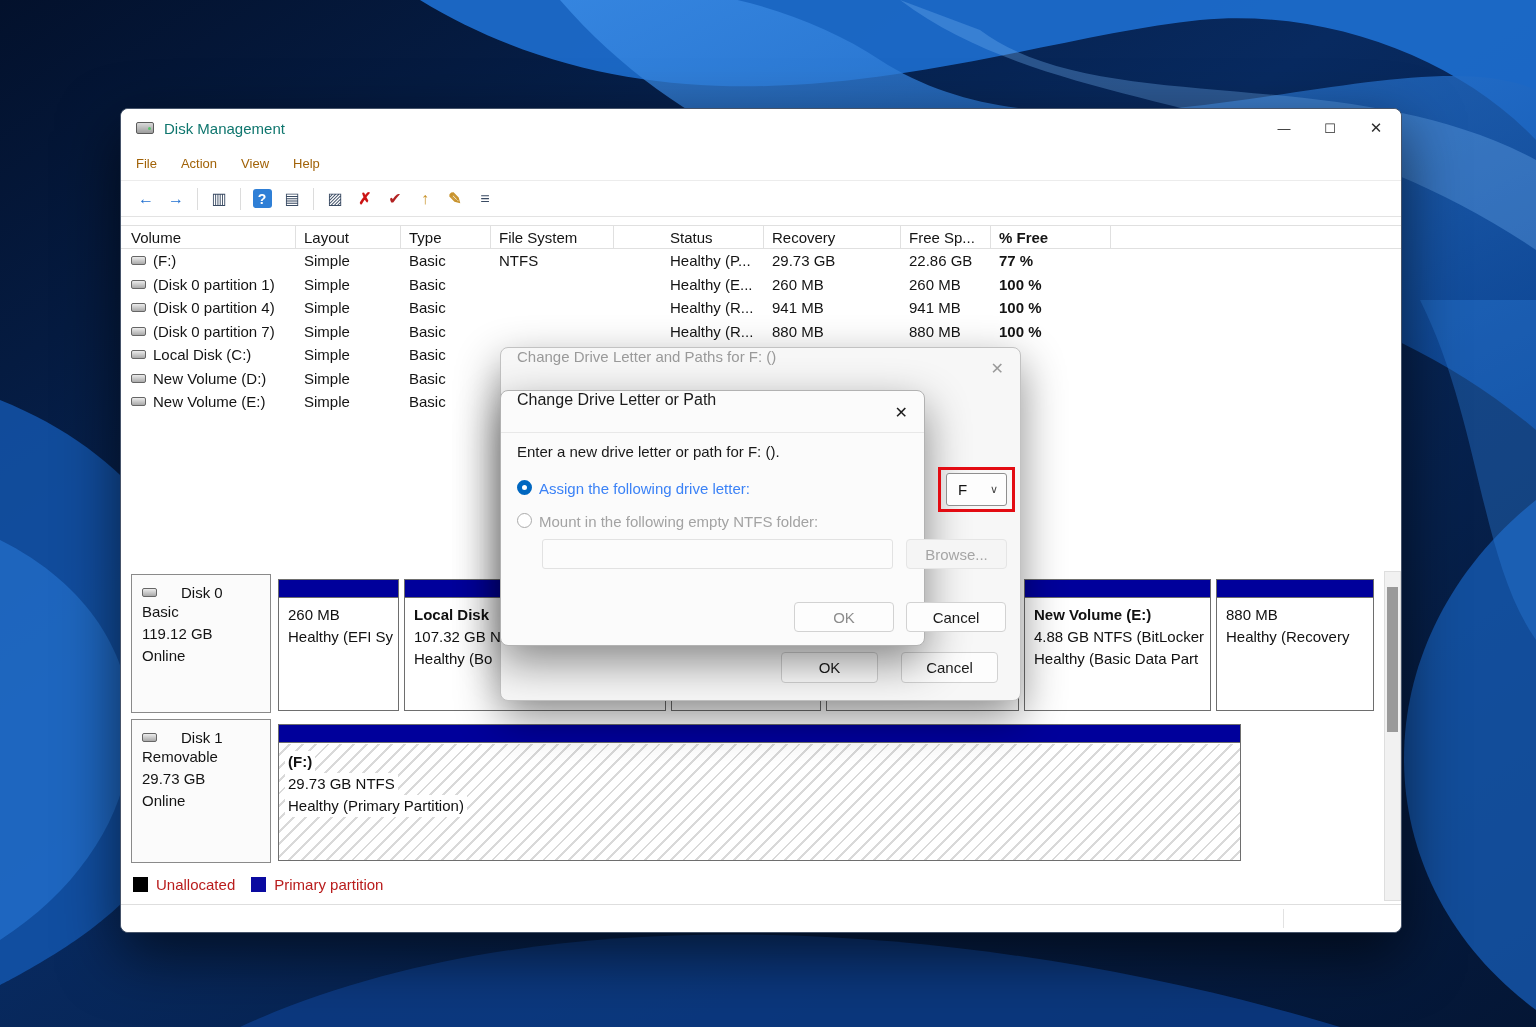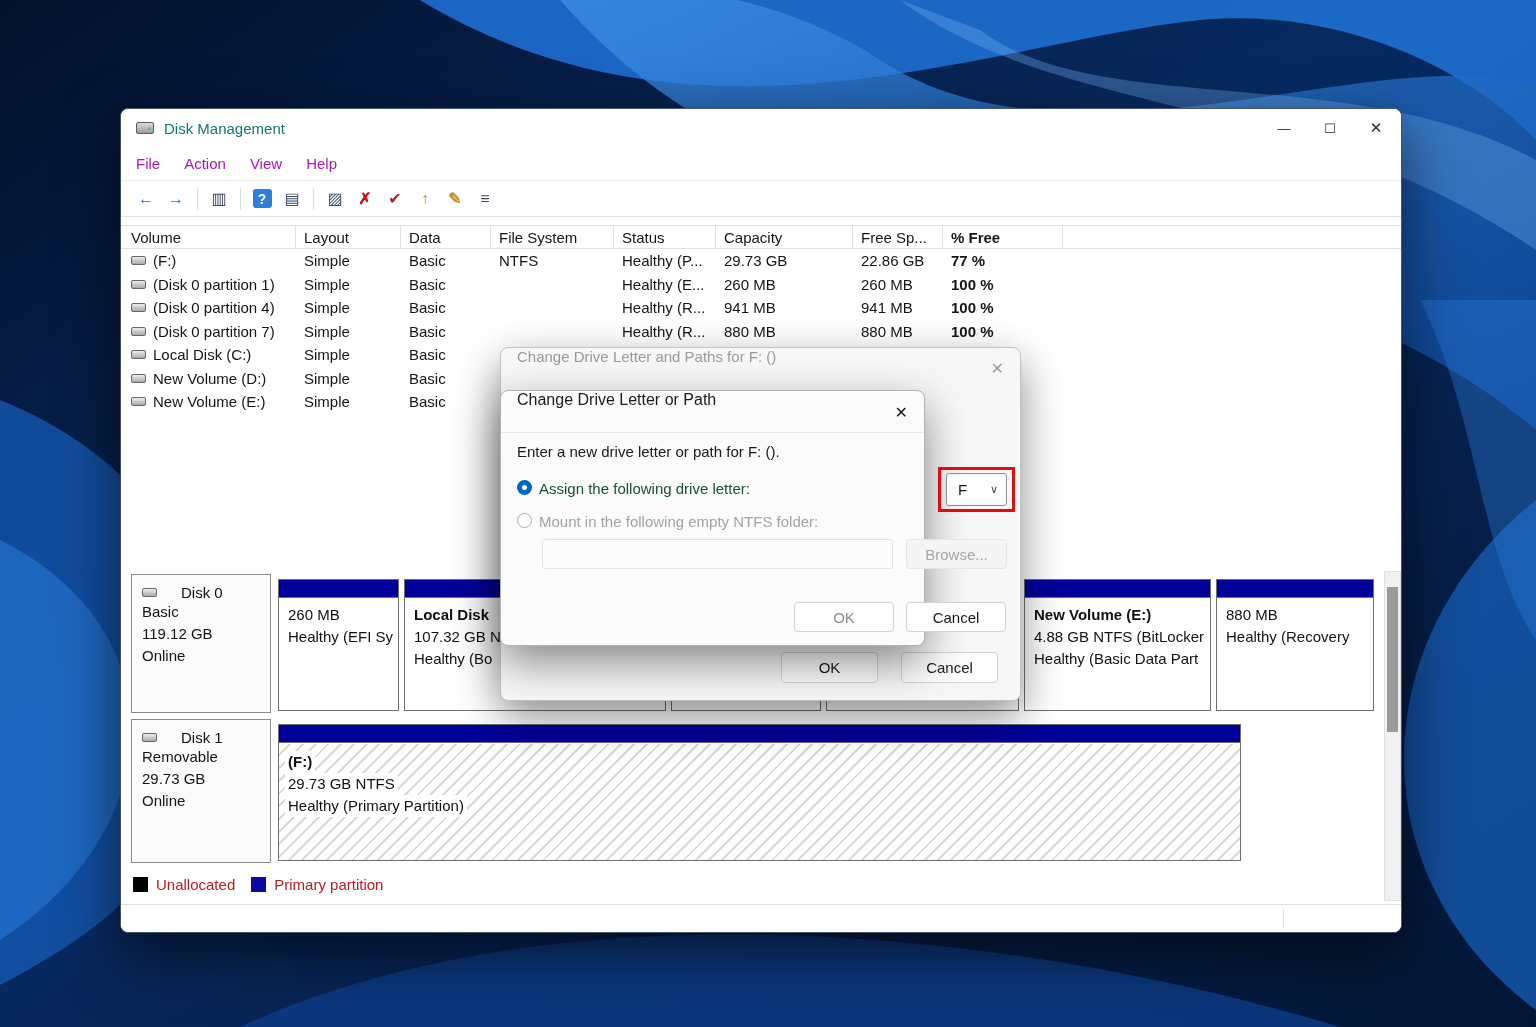--- a/index.html
+++ b/index.html
@@ -19,21 +19,21 @@
   .app-ico:after { content:""; position:absolute; right:2px; top:4px; width:3px; height:3px;
                    border-radius:50%; background:#57c46a; }
   .title-text { font-size:15px; color:#0f766e; }
   .win-controls { position:absolute; right:2px; top:0; height:38px; display:flex; }
   .win-btn { width:46px; height:38px; display:flex; align-items:center; justify-content:center;
              font-size:13px; color:#2b2b2b; }
   .win-btn.close { font-size:15px; }
 
   .menubar { position:absolute; left:0; top:38px; right:0; height:34px; display:flex;
              align-items:center; padding-left:15px; border-bottom:1px solid #ececec; background:#fff; }
-  .menu-item { font-size:15px; color:#a21caf; margin-right:24px; }
+  .menu-item { font-size:13px; color:#a16207; margin-right:24px; }
 
   .toolbar { position:absolute; left:0; top:72px; right:0; height:36px; display:flex;
              align-items:center; padding-left:10px; border-bottom:1px solid #e3e3e3; background:#fff; }
   .tbtn { width:30px; height:27px; display:flex; align-items:center; justify-content:center;
           font-size:16px; color:#333; }
   .tsep { width:1px; height:22px; background:#dcdcdc; margin:0 6px; }
   .ic-blue { color:#1f6fd0; font-weight:bold; }
   .ic-red { color:#cc1414; font-weight:bold; }
   .ic-crimson { color:#b22222; }
   .ic-amber { color:#c8922a; font-weight:bold; }
@@ -41,21 +41,21 @@
   .help-badge { width:19px; height:19px; background:#2f7fd6; color:#fff; border-radius:3px;
                 font-size:14px; font-weight:bold; display:flex; align-items:center; justify-content:center; }
 
   
   .volume-pane { position:absolute; left:0; top:108px; right:0; height:349px; background:#fff; }
   .vhead { display:flex; height:24px; margin-top:8px; border-top:1px solid #e0e0e0;
            border-bottom:1px solid #e0e0e0; font-size:15px; color:#141414; }
   .vh { height:100%; display:flex; align-items:center; padding-left:8px;
         border-right:1px solid #e0e0e0; white-space:nowrap; overflow:hidden; }
   .w-vol{width:175px; padding-left:10px;} .w-lay{width:105px;} .w-type{width:90px;}
-  .w-fs{width:123px;} .w-st{width:102px;} .w-cap{width:137px;} .w-free{width:90px;} .w-pct{width:120px;font-weight:bold;}
+  .w-fs{width:123px;} .w-st{width:102px;margin-left:48px;} .w-cap{width:137px;} .w-free{width:90px;} .w-pct{width:120px;font-weight:bold;}
   .w-fill{flex:1; border-right:none;}
   .vrows { }
   .vrow { display:flex; height:23.5px; align-items:center; font-size:15px; color:#141414; }
   .cell { padding-left:8px; white-space:nowrap; overflow:hidden; }
   .vol-cell { display:flex; align-items:center; gap:7px; padding-left:10px; }
   .mini-drive { width:15px; height:9px; border:1px solid #666; border-radius:2px;
                 background:linear-gradient(#ececec,#a9a9a9); flex:0 0 auto; }
 
   
   .graph-pane { position:absolute; left:0; top:457px; right:0; height:340px; background:#fff; }
@@ -106,21 +106,21 @@
          background:#fdfdfd; border:1px solid #d2d2d2; border-radius:4px; }
   .btn.disabled { color:#a5a5a5; background:#f5f5f5; border-color:#e5e5e5; }
   .btn.muted { color:#8c8c8c; }
   .back-ok { left:280px; top:304px; width:97px; height:31px; }
   .back-cancel { left:400px; top:304px; width:97px; height:31px; }
 
   .prompt { position:absolute; left:16px; top:52px; font-size:15px; color:#191919; }
   .radio { position:absolute; width:15px; height:15px; border-radius:50%; background:#fff; }
   .radio.on { left:16px; top:89px; border:5px solid #0067c0; }
   .radio.off { left:16px; top:122px; border:1px solid #ababab; }
-  .radio-label { position:absolute; left:38px; font-size:15px; color:#14532d; white-space:nowrap; }
+  .radio-label { position:absolute; left:38px; font-size:15px; color:#3b82f6; white-space:nowrap; }
   .lbl-assign { top:89px; }
   .lbl-mount { top:122px; color:#a3a3a3; }
   .combo { position:absolute; left:445px; top:82px; width:61px; height:33px; background:#fdfdfd;
            border:1px solid #8f8f8f; border-radius:3px; display:flex; align-items:center;
            justify-content:space-between; padding:0 8px 0 11px; font-size:15px; color:#141414; }
   .combo-chevron { font-size:11px; color:#454545; }
   .annotation { position:absolute; left:437px; top:76px; width:77px; height:45px;
                 border:3px solid #e30b12; z-index:9; pointer-events:none; }
   .mount-input { position:absolute; left:41px; top:148px; width:351px; height:30px;
                  background:#fcfcfc; border:1px solid #e2e2e2; border-radius:3px; }
@@ -195,24 +195,24 @@
       <div class="tbtn ic-crimson">✔</div>
       <div class="tbtn ic-amber">↑</div>
       <div class="tbtn ic-amber">✎</div>
       <div class="tbtn ic-dark">≡</div>
     </div>
 
     <div class="volume-pane">
       <div class="vhead">
         <div class="vh w-vol">Volume</div>
         <div class="vh w-lay">Layout</div>
-        <div class="vh w-type">Data</div>
+        <div class="vh w-type">Type</div>
         <div class="vh w-fs">File System</div>
         <div class="vh w-st">Status</div>
-        <div class="vh w-cap">Capacity</div>
+        <div class="vh w-cap">Recovery</div>
         <div class="vh w-free">Free Sp...</div>
         <div class="vh w-pct">% Free</div>
         <div class="vh w-fill"></div>
       </div>
       <div class="vrows">
 
         <div class="vrow">
           <div class="cell vol-cell w-vol">
               <span class="mini-drive"></span>
               <span>(F:)</span>

